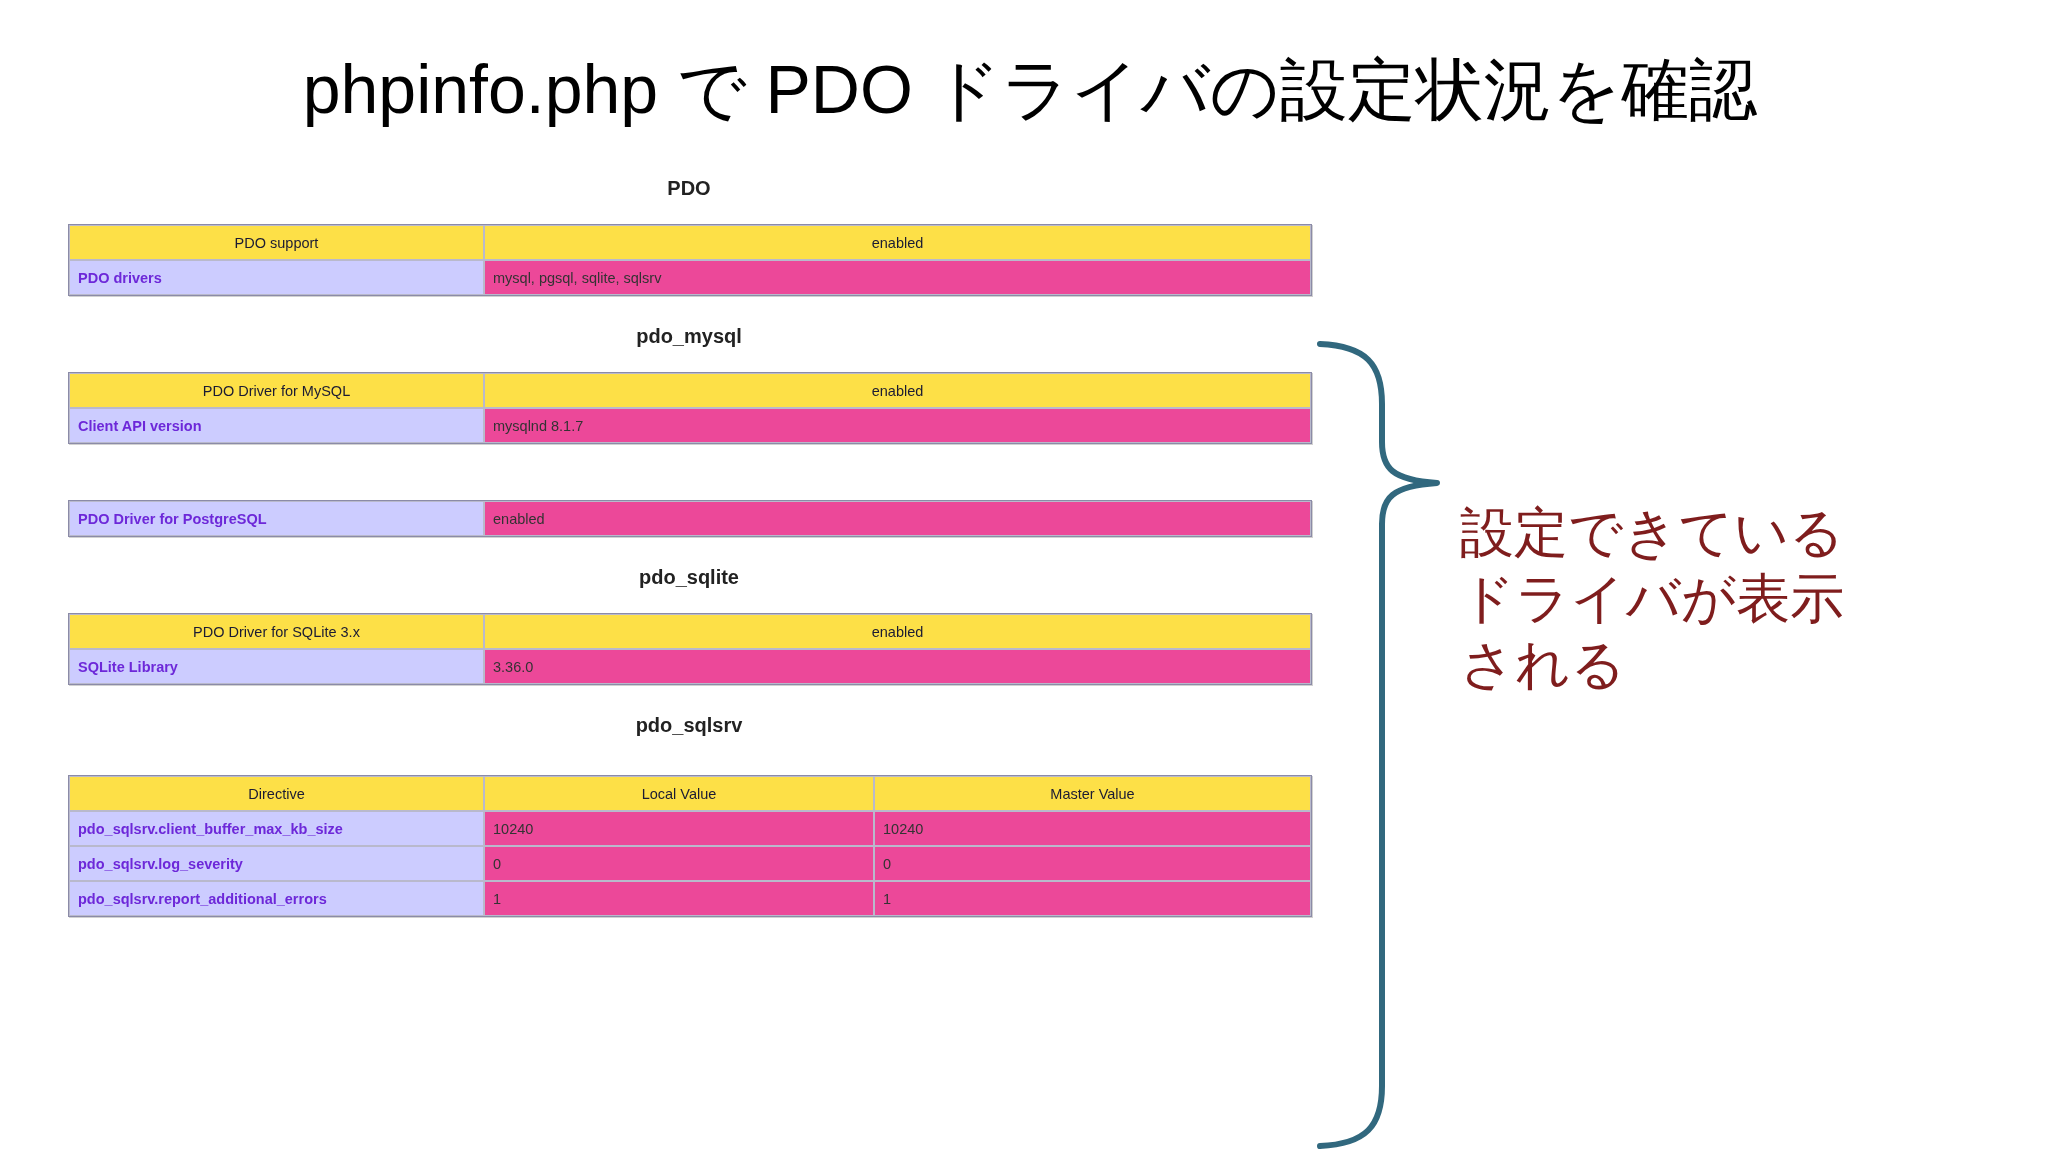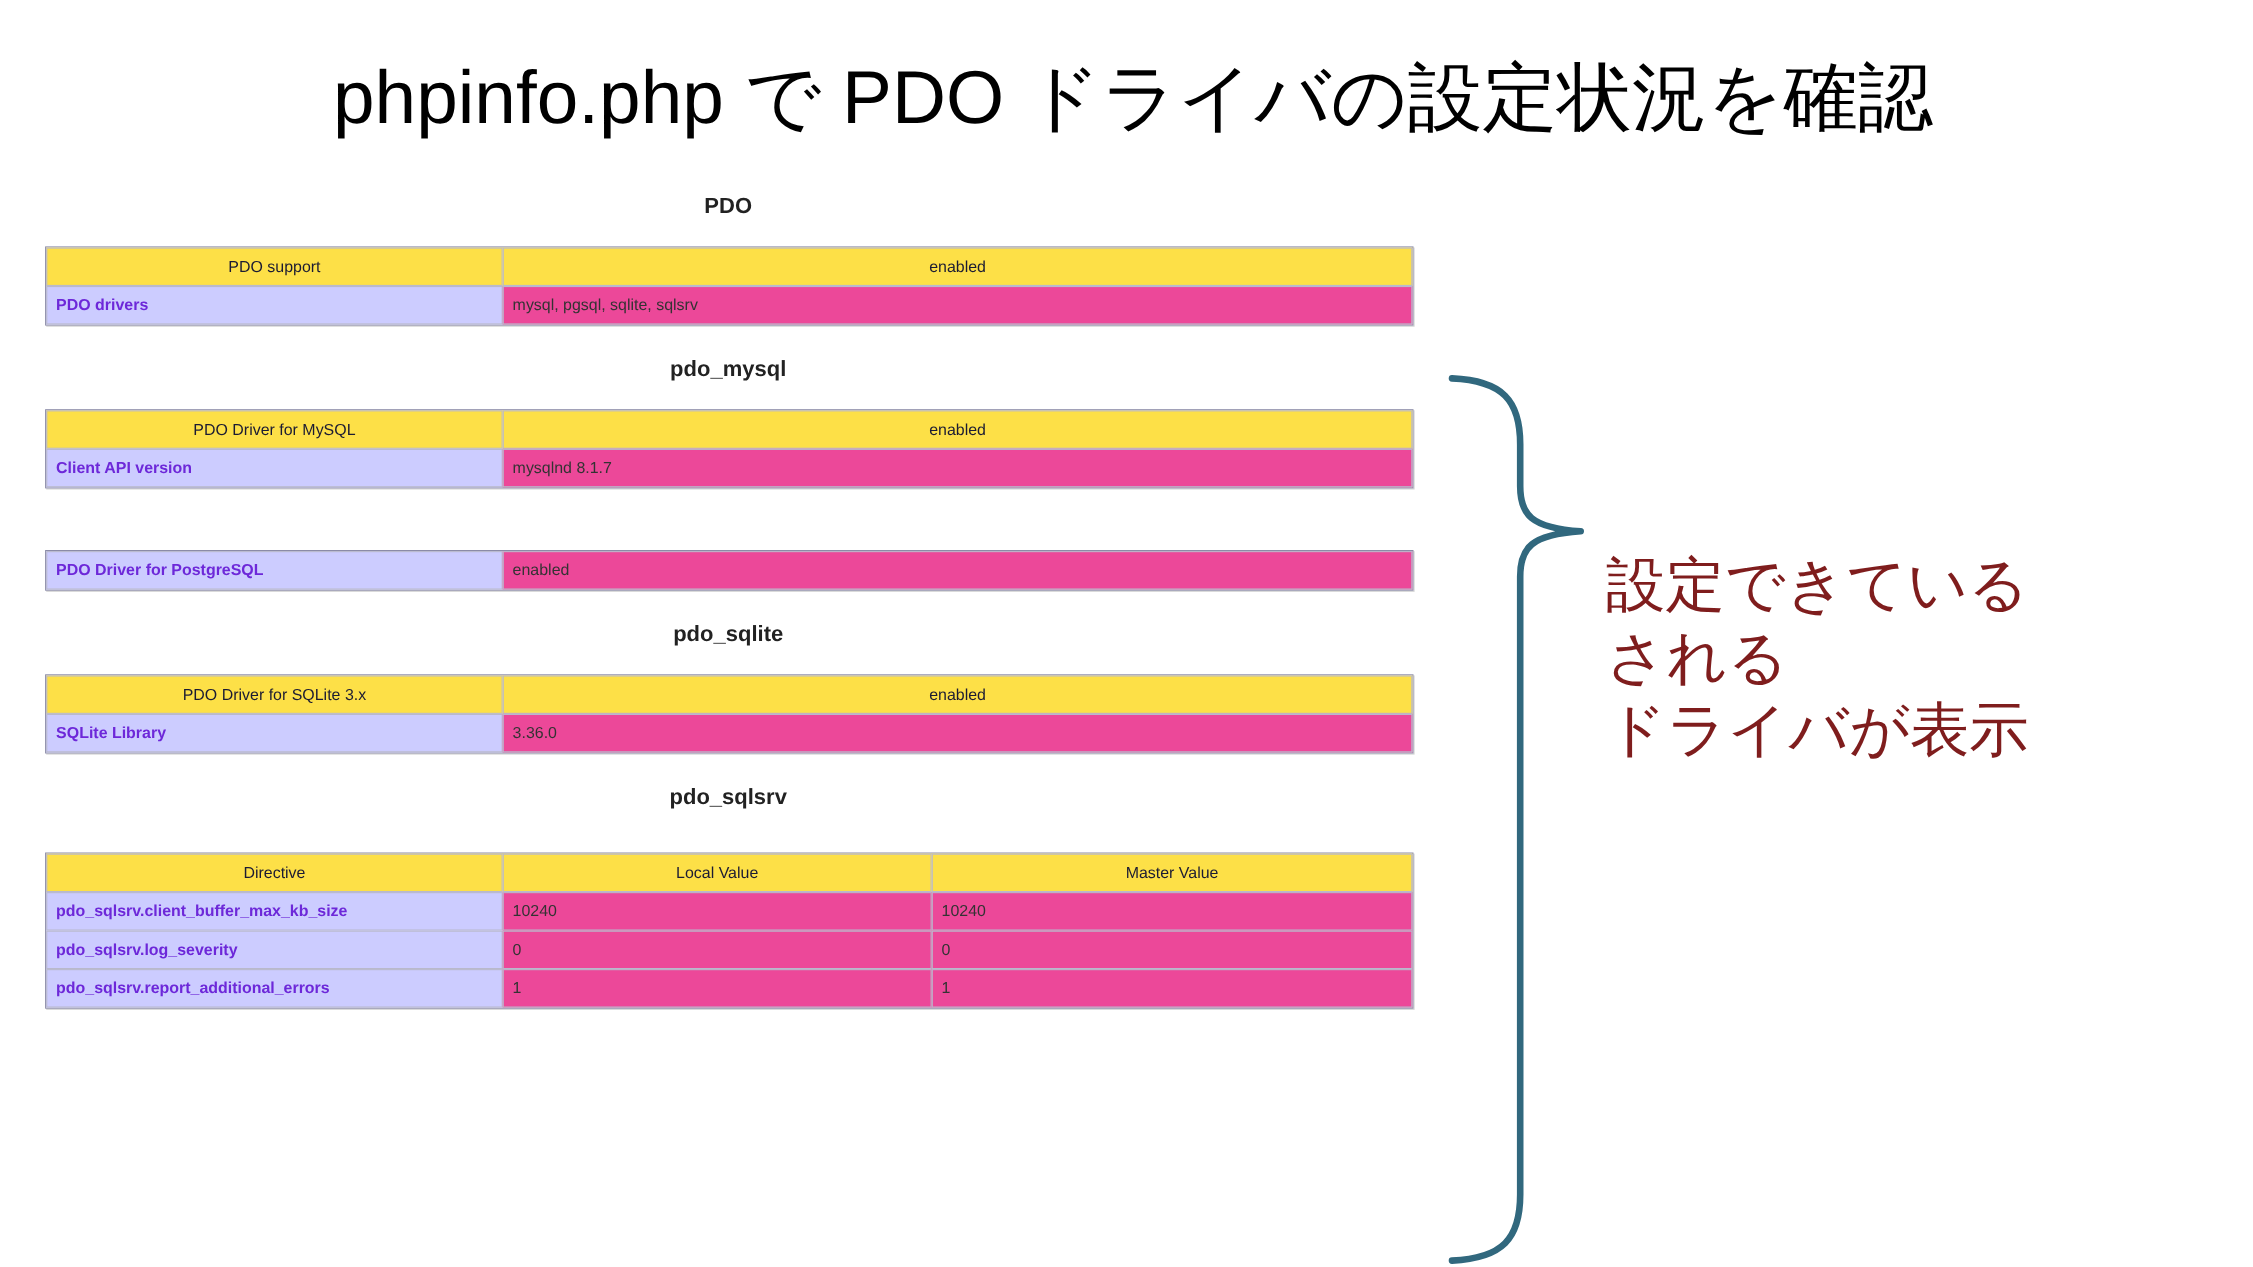--- a/index.html
+++ b/index.html
@@ -28,21 +28,21 @@
     font-weight: 400;
     line-height: 1.1;
     letter-spacing: 0px;
     color: #000000;
     white-space: nowrap;
   }
 
   
   #phpinfo-block {
     position: absolute;
-    left: 41px;
+    left: 68px;
     top: 178px;
     width: 1242px;
   }
 
   .section-heading {
     text-align: center;
     font-size: 20px;
     font-weight: bold;
     color: #222222;
     margin: 0;
@@ -263,15 +263,15 @@
              L 90 112
              C 90 138, 100 150, 145 153
              C 100 156, 90 168, 90 194
              L 90 756
              C 90 796, 74 814, 28 816" fill="none" stroke="#31687e" stroke-width="6" stroke-linecap="round" stroke-linejoin="round"></path>
   </svg>
 </div>
 
 <div id="annotation-text">
   <div>設定できている</div>
+  <div>ドライバが表示</div>
   <div>される</div>
-  <div>ドライバが表示</div>
 </div>
 
 </body></html>

